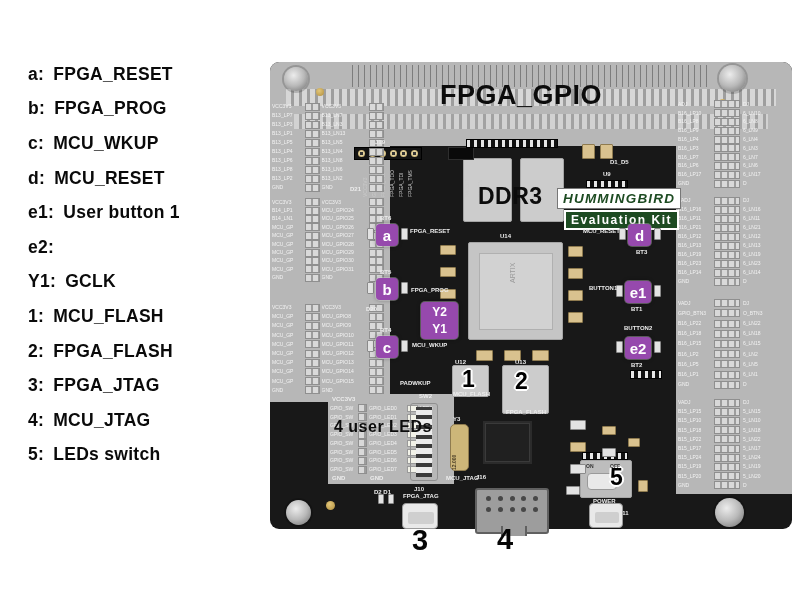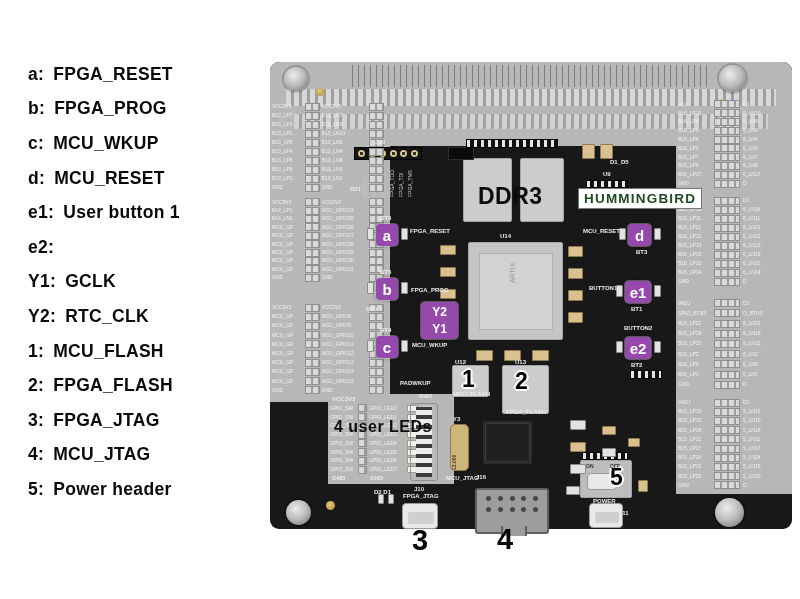--- a/index.html
+++ b/index.html
@@ -95,42 +95,38 @@
         <div class="lglabel">User button 1</div>
       </div>
       <div class="lgrow">
         <div class="lgkey">e2:</div>
       </div>
       <div class="lgrow">
         <div class="lgkey">Y1:</div>
         <div class="lglabel">GCLK</div>
       </div>
       <div class="lgrow">
-        <div class="lgkey">Y2:</div>
-        <div class="lglabel">RTC_CLK</div>
-      </div>
-      <div class="lgrow">
         <div class="lgkey">1:</div>
         <div class="lglabel">MCU_FLASH</div>
       </div>
       <div class="lgrow">
         <div class="lgkey">2:</div>
         <div class="lglabel">FPGA_FLASH</div>
       </div>
       <div class="lgrow">
         <div class="lgkey">3:</div>
         <div class="lglabel">FPGA_JTAG</div>
       </div>
       <div class="lgrow">
         <div class="lgkey">4:</div>
         <div class="lglabel">MCU_JTAG</div>
       </div>
       <div class="lgrow">
         <div class="lgkey">5:</div>
-        <div class="lglabel">Power header</div>
+        <div class="lglabel">LEDs switch</div>
       </div>
     </div>
 
   <div class="b board">
 
     <div class="b hl hl-top"></div>
     <div class="b hl hl-left"></div>
     <div class="b hl hl-right"></div>
     <div class="b hl hl-led"></div>
 
@@ -660,25 +656,27 @@
             <div class="pincell" style="width: 28px;">GPIO_SW</div>
             <div class="pinpad" style="width: 7px; margin-right: 2px;"></div>
             <div class="pincell" style="width: 38px;">GPIO_LED7</div>
             <div class="ledrect" style="width: 9px; height: 5px; margin-right: 2px;"></div>
             <div class="pincell" style="width: 20px;">LED7</div>
           </div>
         </div>
       </div>
     <div class="b dip" style="left:140px;top:341px;width:28px;height:78px;"></div>
 
+    <div class="b btext" style="left:170px;top:18px;font-size:27px;">FPGA_GPIO</div>
     <div class="b btext" style="left:208px;top:121px;font-size:23px;">DDR3</div>
     <div class="b rot" style="left:246px;top:214px;font-size:7px;color:#999;">ARTIX</div>
     <div class="b btext" style="left:64px;top:356px;font-size:16px;">4 user LEDs</div>
 
-    <div class="b hb1" style="left:308px;top:126px;">HUMMINGBIRD</div>
+    <div class="b hb1" style="left:287px;top:126px;font-style:italic;">HUMMINGBIRD</div>
+    <div class="b hb2" style="left:294px;top:148px;">Evaluation Kit</div>
 
     <div id="btnpads">
         <div class="b wcap" style="left: 97px; top: 166px; width: 7px; height: 12px;"></div>
         <div class="b wcap" style="left: 131px; top: 166px; width: 7px; height: 12px;"></div>
         <div class="b wcap" style="left: 97px; top: 220px; width: 7px; height: 12px;"></div>
         <div class="b wcap" style="left: 131px; top: 220px; width: 7px; height: 12px;"></div>
         <div class="b wcap" style="left: 97px; top: 278px; width: 7px; height: 12px;"></div>
         <div class="b wcap" style="left: 131px; top: 278px; width: 7px; height: 12px;"></div>
         <div class="b wcap" style="left: 349px; top: 166px; width: 7px; height: 12px;"></div>
         <div class="b wcap" style="left: 384px; top: 166px; width: 7px; height: 12px;"></div>

